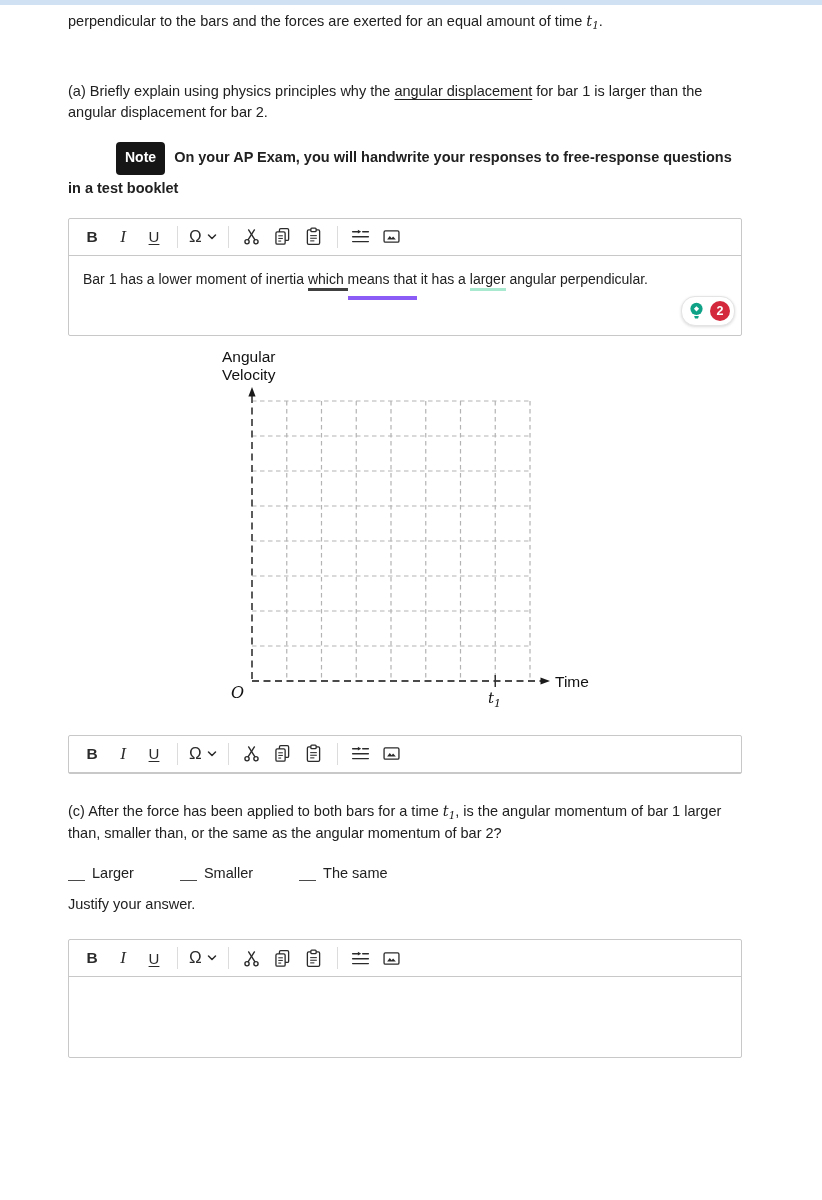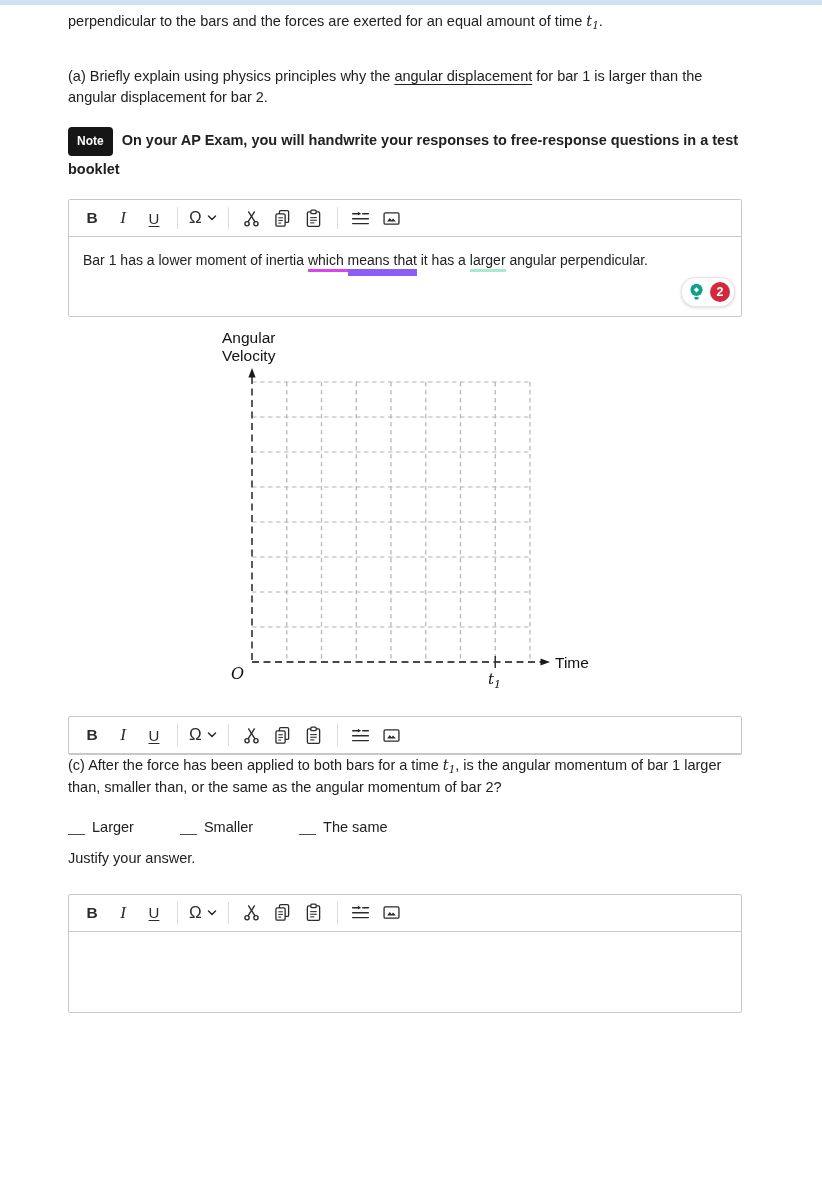--- a/index.html
+++ b/index.html
@@ -7,30 +7,31 @@
   body {
     width: 822px;
     font-family: "Liberation Sans", sans-serif;
     color: #212121;
   }
   .top-strip { height: 5px; background: #cfe1f2; }
   .content { padding: 0 80px 26px 68px; }
 
   p.body-text { font-size: 14.5px; line-height: 1.45; margin: 0; }
   #p-intro { margin-top: 6px; }
-  #p-a { margin-top: 33px; }
+  #p-a { margin-top: 48px; }
   .mathvar { font-family: "DejaVu Serif", serif; font-style: italic; }
   .mathsub { font-family: "DejaVu Serif", serif; font-style: italic; font-size: 10.5px; vertical-align: -3px; }
   .u-thin { text-decoration: underline; text-underline-offset: 3px; }
 
   .note-block { margin-top: 19px; font-size: 14.5px; font-weight: 700; line-height: 1.85; }
   .note-badge {
     display: inline-block; background: #161616; color: #fff;
-    padding: 3px 9px 4px; border-radius: 4px; font-weight: 700; font-size: 12px;
+    padding: 3px 9px 4px; border-radius: 4px; font-weight: 700; font-size: 14px;
     margin-right: 9px;
+    margin-left: 48px;
   }
 
   
   .editor { border: 1px solid #c8c8c8; border-radius: 2px; margin-top: 16px; background: #fff; }
   .toolbar {
     height: 37px; display: flex; align-items: center;
     padding: 0 8px; border-bottom: 1px solid #c8c8c8; gap: 1px;
   }
   .tb-btn {
     min-width: 30px; height: 30px; display: flex; align-items: center; justify-content: center;
@@ -42,22 +43,22 @@
   .tb-underline { text-decoration: underline; text-underline-offset: 2px; font-size: 15px; }
   .tb-omega { font-size: 17px; gap: 5px; }
   .tb-sep { width: 1px; height: 22px; background: #dcdcdc; margin: 0 7px; }
   .tb-icon { display: block; }
 
   .editor-body { position: relative; padding: 13px 14px; font-size: 14px; line-height: 1.5; }
   .editor-body.h1a { min-height: 79px; }
   .editor-body.h2a { min-height: 80px; }
   .editor-body.h3a { min-height: 80px; }
 
-  .mark-gray { border-bottom: 3px solid #d946ef; padding-bottom: 1px; }
-  .mark-blue { border-bottom: 7px solid #8b5cf6; padding-bottom: 1px; }
+  .mark-gray { border-bottom: 3px solid #404040; padding-bottom: 1px; }
+  .mark-blue { border-bottom: 4px solid #8b5cf6; padding-bottom: 9px; }
   .mark-mint { border-bottom: 3px solid #a9e9cf; padding-bottom: 1px; }
 
   .gram-pill {
     position: absolute; right: 6px; bottom: 9px;
     display: flex; align-items: center; gap: 3px;
     background: #fff; border: 1px solid #e4e4e4; border-radius: 14px;
     padding: 3px 4px; box-shadow: 0 1px 3px rgba(0,0,0,0.14);
   }
   .gram-count {
     width: 20px; height: 20px; border-radius: 50%;
@@ -72,21 +73,21 @@
 
   
   .options-row { display: flex; gap: 46px; margin-top: 21px; font-size: 14.5px; }
   .opt { display: flex; align-items: flex-end; }
   .blank {
     display: inline-block; width: 17px; height: 12px;
     border-bottom: 1.6px solid #4a4a4a; margin-right: 7px;
   }
   #p-justify { margin-top: 13px; }
   #p-b { margin-top: 24px; }
-  #p-c { }
+  #p-c { margin-top: 27px; }
   #editor-3 { margin-top: 24px; }
   #editor-2 { margin-top: 17px; }
 </style>
 </head>
 <body>
 
 <div class="top-strip"></div>
 
 <div class="content">
 

